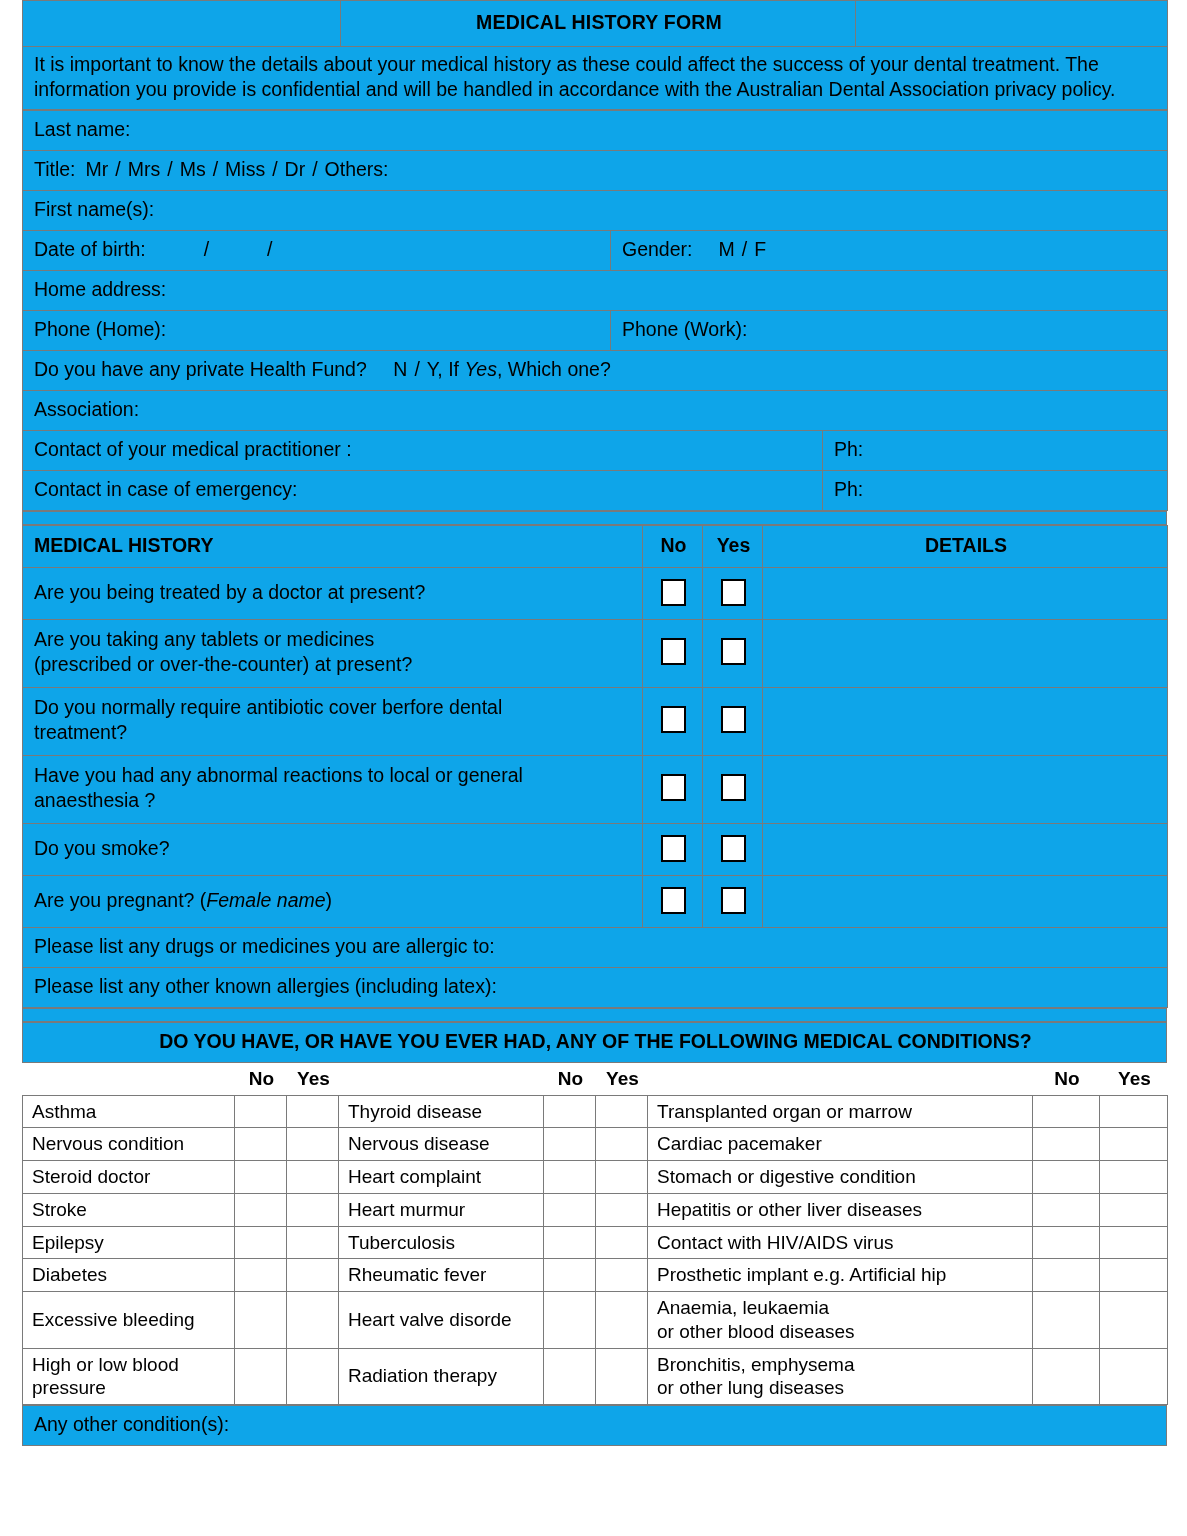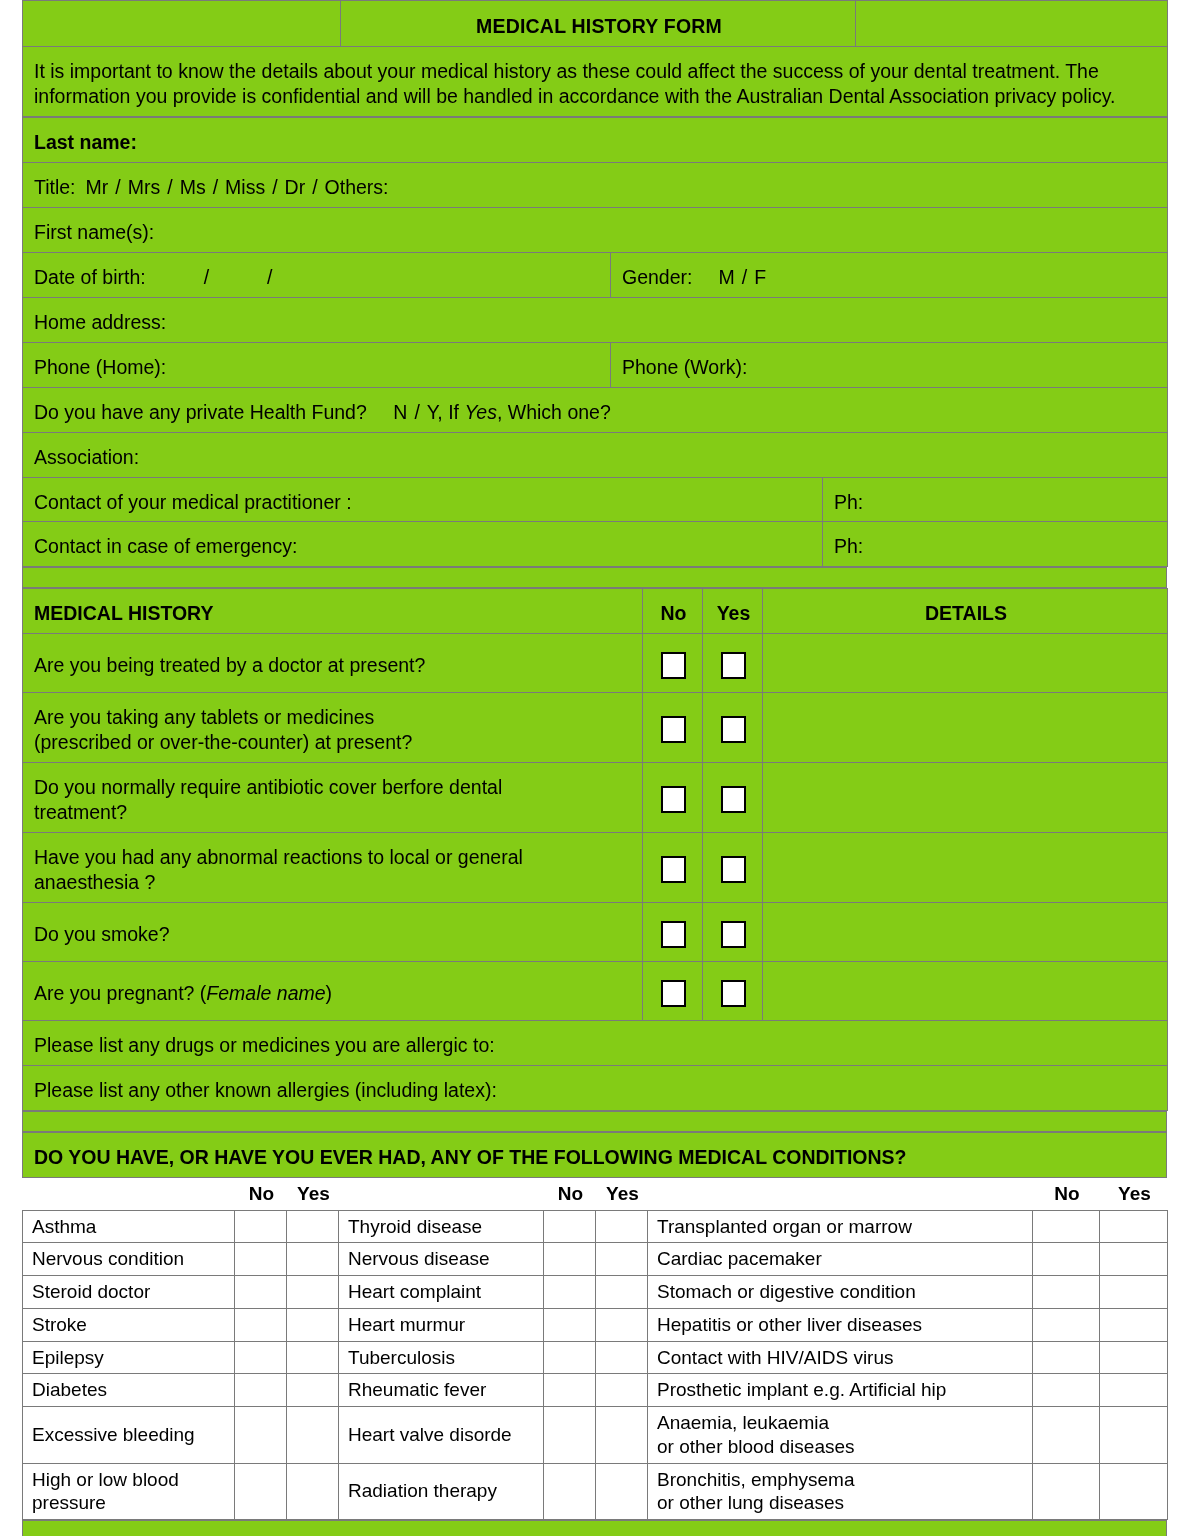--- a/index.html
+++ b/index.html
@@ -20,45 +20,45 @@
     height: 1536px;
     padding: 0 20px 0 22px;
   }
   table.frm {
     width: 1145px;
     border-collapse: collapse;
     table-layout: fixed;
   }
   table.frm td {
     border: 1.5px solid #7a7a7a;
-    padding: 12px 9px 7px 11px;
+    padding: 5px 9px 7px 11px;
     font-size: 19.5px;
     line-height: 1.28;
     vertical-align: middle;
-    background: #84cc16;
+    background: #0ea5e9;
     font-family: "Liberation Sans", sans-serif;
   }
   
   .title-row td { height: 46px; padding: 0; }
   .title-cell {
     text-align: center;
     font-weight: bold;
     font-size: 31px;
     letter-spacing: .2px;
     white-space: nowrap;
   }
   
   .intro td {
     font-size: 16.5px;
     line-height: 1.45;
     padding: 9px 14px 10px 11px;
   }
   
   .fld { height: 40px; }
-  .bold { font-weight: bold; }
+  .bold { font-weight: normal; }
   .ital { font-style: italic; }
   .sp { letter-spacing: .5px; }
   .slash { display: inline-block; padding: 0 7px; }
   .gap-s { display: inline-block; width: 10px; }
   .gap-m { display: inline-block; width: 26px; }
   .gap-l { display: inline-block; width: 58px; }
   
   .thickbar td {
     padding: 0;
     height: 10px;
@@ -83,21 +83,21 @@
   .chk {
     display: inline-block;
     width: 25px; height: 27px;
     border: 2.2px solid #000;
     background: #fff;
     margin-top: 6px;
   }
   .q2 .chk { margin-top: 5px; }
   
   .cond-title td {
-    text-align: left;
+    text-align: center;
     font-weight: bold;
     font-size: 19.5px;
     height: 40px;
   }
   .cond-noyes td {
     border: none;
     font-weight: bold;
     font-size: 19px;
     height: 32px;
     padding: 0;

